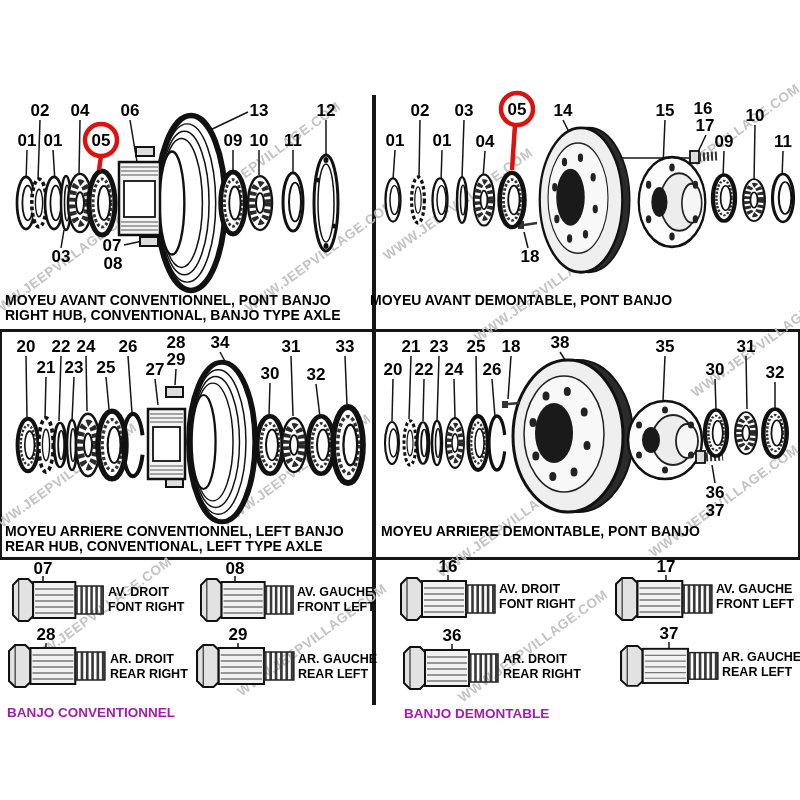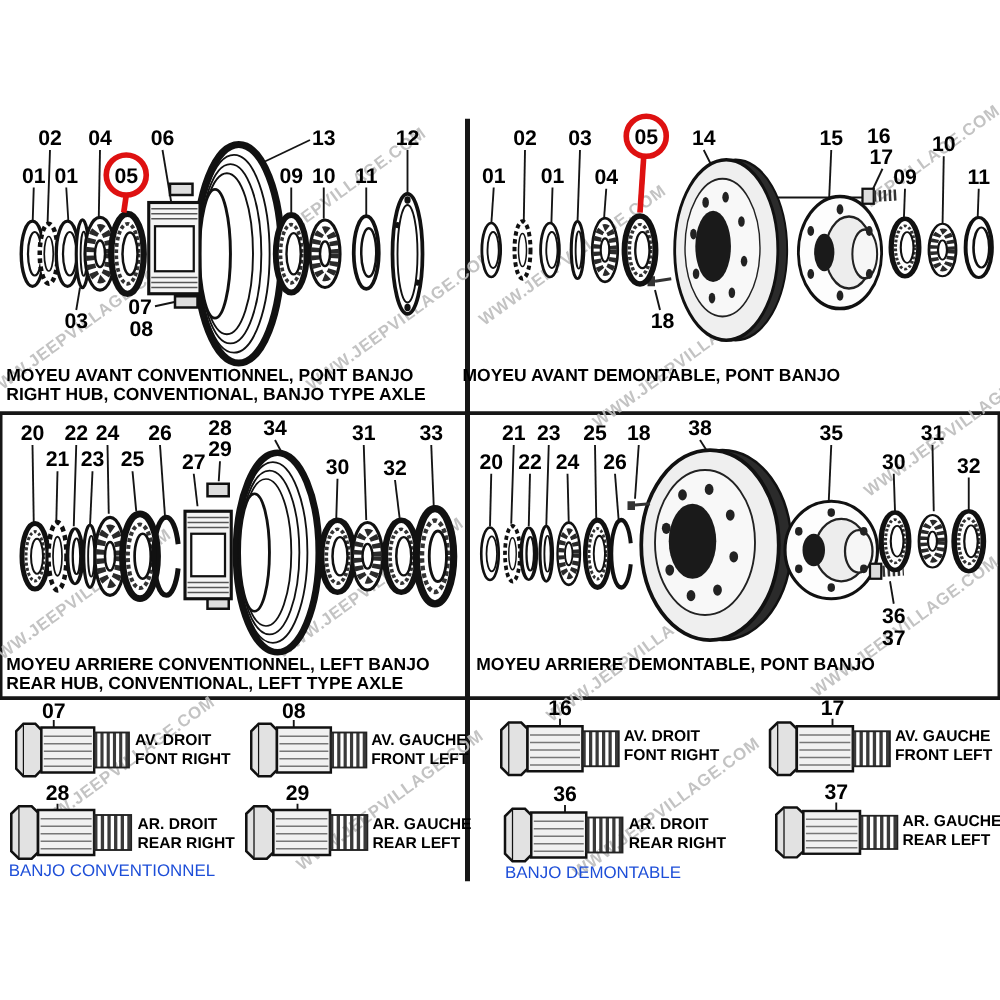--- a/index.html
+++ b/index.html
@@ -2,21 +2,21 @@
 <html><head>
 <meta charset="utf-8">
 <style>
   html,body{margin:0;padding:0;background:#fff;}
   .page{position:relative;width:800px;height:800px;background:#ffffff;overflow:hidden;
         font-family:"Liberation Sans",sans-serif;}
   .wm{position:absolute;color:#bdbdbd;font-weight:bold;font-size:13.5px;letter-spacing:.6px;
       white-space:nowrap;transform:translate(-50%,-50%) rotate(-36deg);opacity:.9;pointer-events:none;}
   .divline{position:absolute;background:#161616;}
   .cap{position:absolute;font-weight:bold;font-size:14px;line-height:14.5px;color:#000;white-space:nowrap;}
-  .sect-title{position:absolute;font-weight:normal;font-size:13.5px;color:#1d4ed8;white-space:nowrap;}
+  .sect-title{position:absolute;font-weight:bold;font-size:13.5px;color:#a21caf;white-space:nowrap;margin-top:16px;}
   svg.quad{position:absolute;overflow:visible;}
   text.num{font-family:"Liberation Sans",sans-serif;font-size:17px;font-weight:bold;fill:#000;text-anchor:middle;}
   text.bl{font-family:"Liberation Sans",sans-serif;font-size:12.5px;font-weight:bold;fill:#000;text-anchor:start;}
   .ld{stroke:#151515;stroke-width:1.5;fill:none;}
 </style>
 </head>
 <body>
 
 <div class="page">
 

